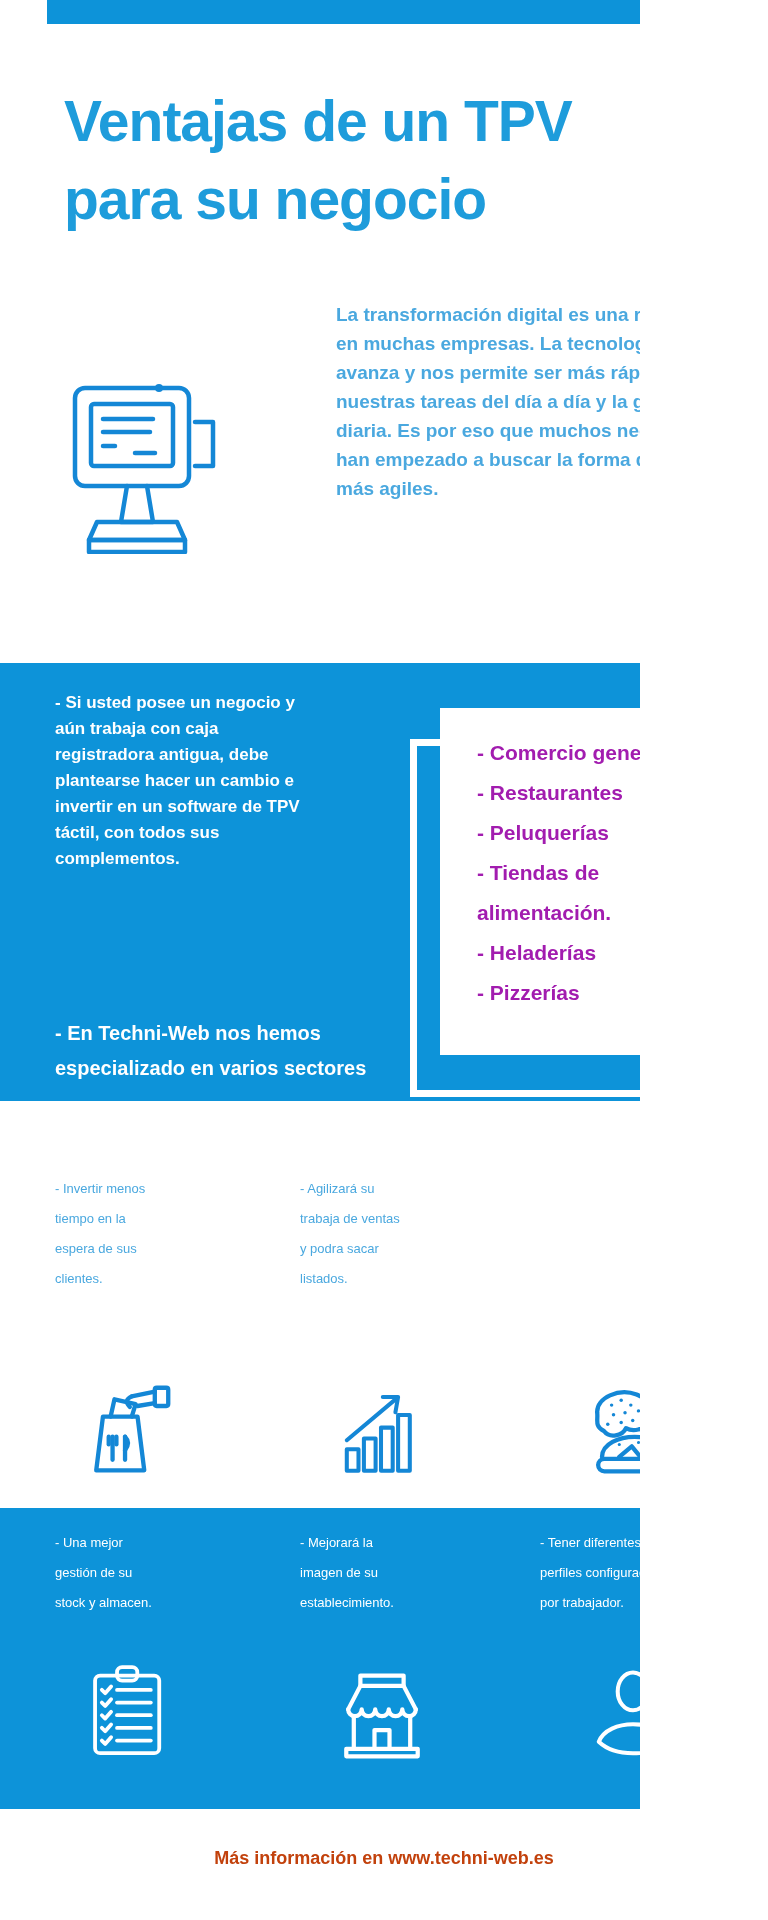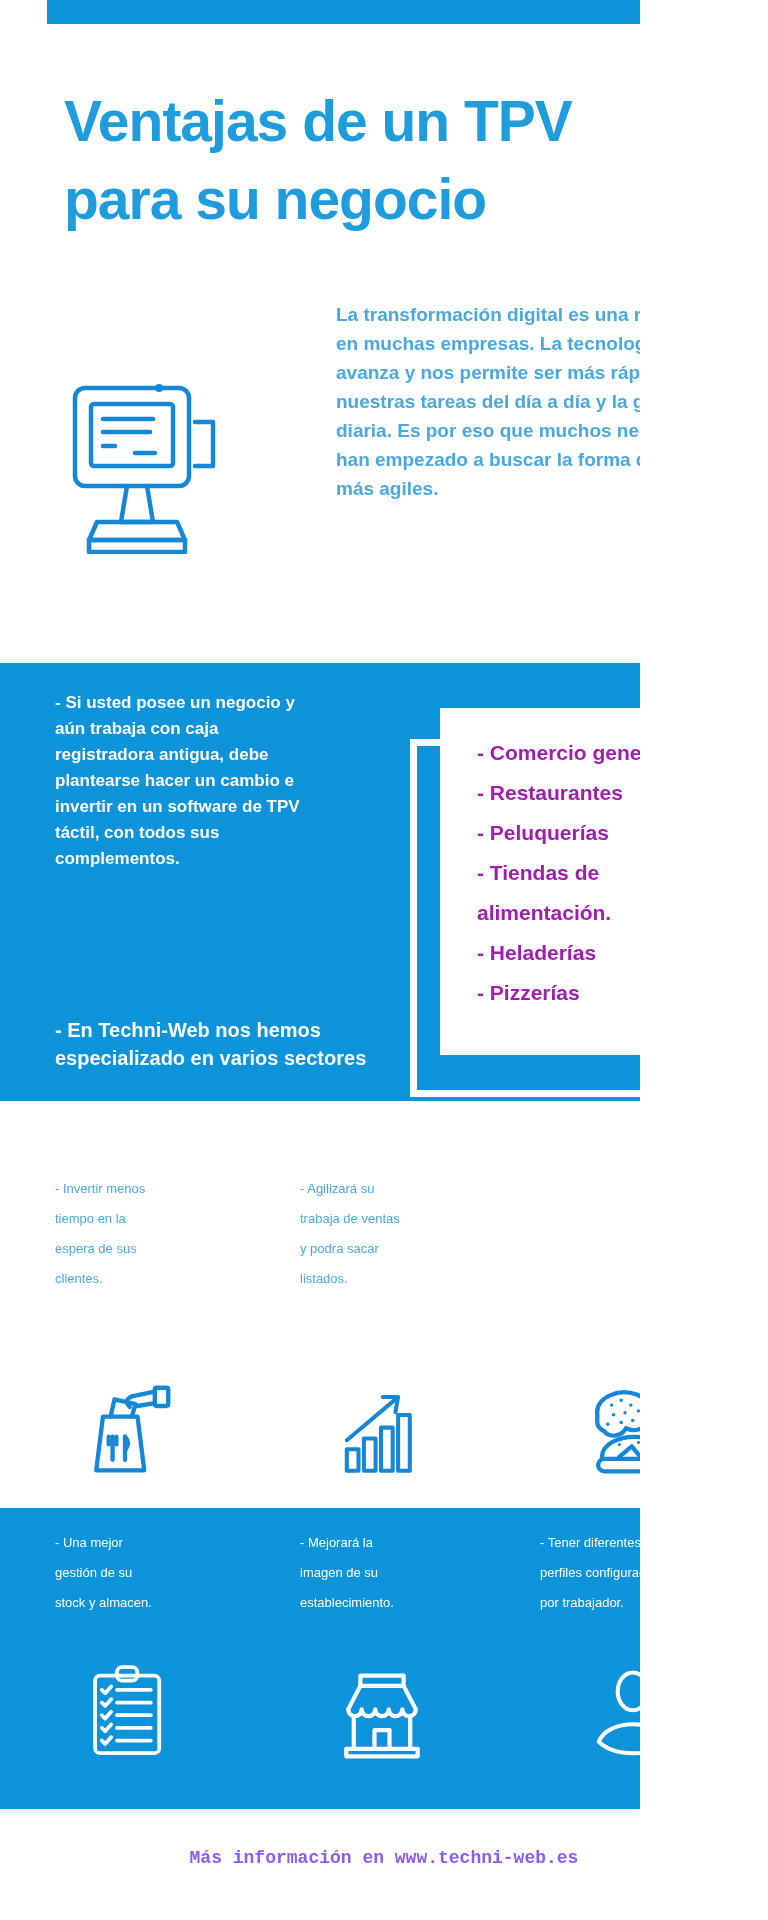--- a/index.html
+++ b/index.html
@@ -9,21 +9,21 @@
   }
   .abs{position:absolute;}
   .pre{white-space:pre-line;}
 
   
   .bg-blue{background:#0d93d9;}
   .t-title{color:#1e9cdb;}
   .t-body{color:#4aa8df;}
   .t-list{color:#a21caf;}
   .t-white{color:#ffffff;}
-  .t-footer{color:#8b5cf6;font-family:Liberation Mono, monospace;}
+  .t-footer{color:#c2410c;}
 
   .topbar{left:47px;top:0;width:690px;height:24px;}
 
   .title{
     left:64px;top:82px;width:660px;
     font-size:57px;font-weight:700;line-height:78px;letter-spacing:-1px;
   }
 
   .pos-icon{left:60px;top:382px;width:162px;height:172px;color:#1487d6;}
 
@@ -32,21 +32,21 @@
     font-size:19px;line-height:29px;font-weight:700;
   }
 
   .section2{left:0;top:663px;width:768px;height:438px;}
   .s2-text1{
     left:55px;top:690px;width:335px;
     font-size:17px;font-weight:700;line-height:26px;
   }
   .s2-text2{
     left:55px;top:1016px;width:345px;
-    font-size:20px;font-weight:700;line-height:28px;
+    font-size:20px;font-weight:700;line-height:35px;
   }
   .outline-box{
     left:410px;top:739px;width:297px;height:358px;
     border:7px solid #ffffff;box-sizing:border-box;
   }
   .sector-card{left:440px;top:708px;width:293px;height:347px;background:#ffffff;}
   .sector-list{
     left:477px;top:733px;width:240px;
     font-size:21px;font-weight:700;line-height:40px;
   }

